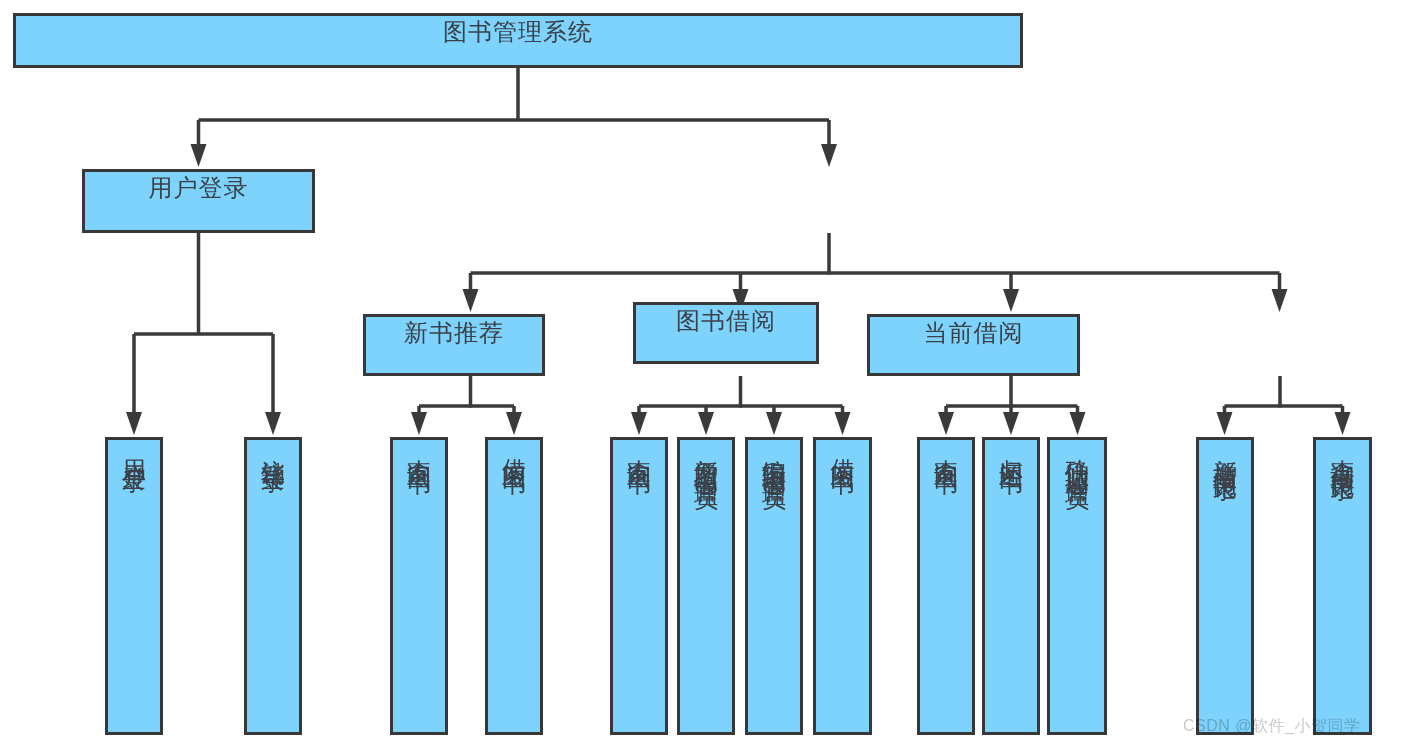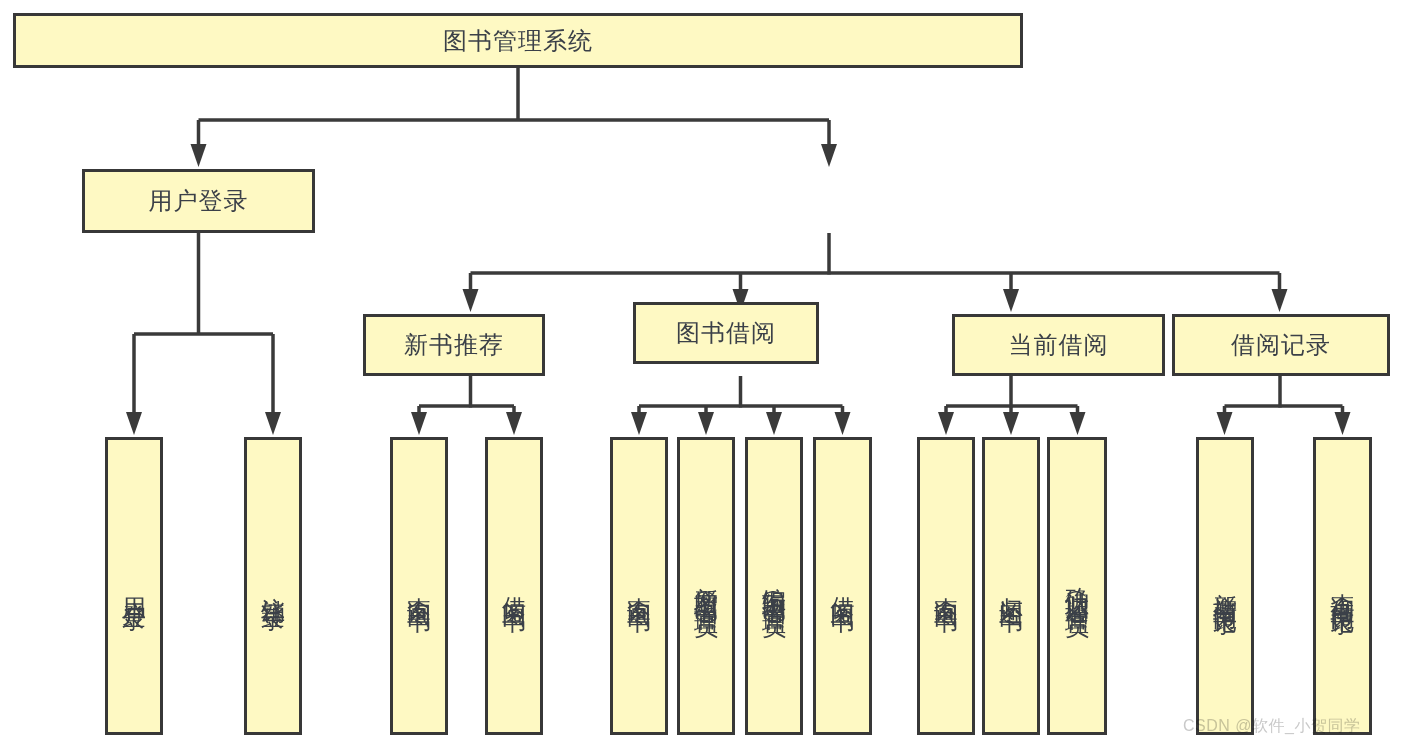--- a/index.html
+++ b/index.html
@@ -18,23 +18,23 @@
     overflow:hidden;
   }
   .connector-layer{
     position:absolute;left:0;top:0;width:1405px;height:747px;
     color:var(--line);
     z-index:1;
   }
   .node{
     position:absolute;
     box-sizing:border-box;
-    background:#fef9c3;
+    background:#7dd3fc;
     border:3px solid var(--border);
-    display:flex;align-items:center;justify-content:center;
+    display:flex;align-items:flex-start;justify-content:center;
     color:var(--text);
     z-index:2;
     overflow:hidden;
   }
   .hbox span{
     font-size:24px;
     letter-spacing:1px;
     white-space:nowrap;
   }
   .vbox span{
@@ -123,25 +123,22 @@
   <div class="node hbox" style="left:82px;top:169px;width:233px;height:64px">
     <span>用户登录</span>
   </div>
 
   <div class="node hbox" style="left:363px;top:314px;width:182px;height:62px">
     <span>新书推荐</span>
   </div>
   <div class="node hbox" style="left:633px;top:302px;width:186px;height:62px">
     <span>图书借阅</span>
   </div>
-  <div class="node hbox" style="left:952px;top:314px;width:213px;height:62px">
+  <div class="node hbox" style="left:867px;top:314px;width:213px;height:62px">
     <span>当前借阅</span>
-  </div>
-  <div class="node hbox" style="left:1172px;top:314px;width:218px;height:62px">
-    <span>借阅记录</span>
   </div>
 
   <div class="node vbox" style="left:105px;top:437px;width:58px;height:298px">
     <span>用户登录</span>
   </div>
   <div class="node vbox" style="left:244px;top:437px;width:58px;height:298px">
     <span>注销登录</span>
   </div>
 
   <div class="node vbox" style="left:390px;top:437px;width:58px;height:298px">

